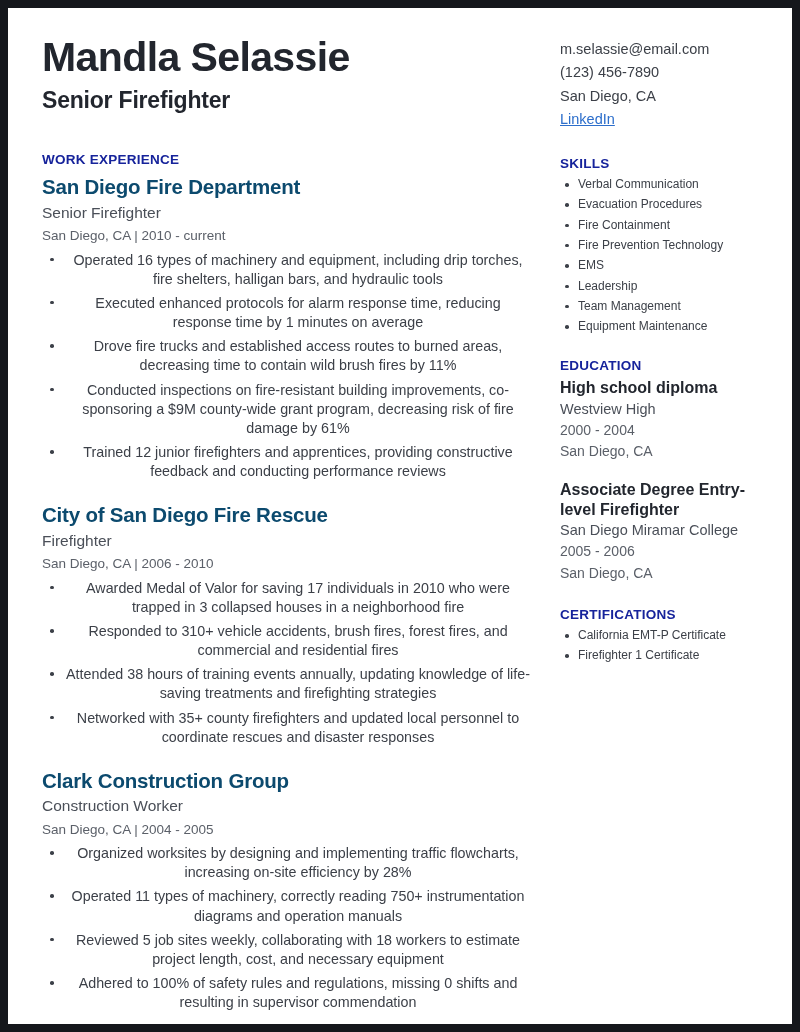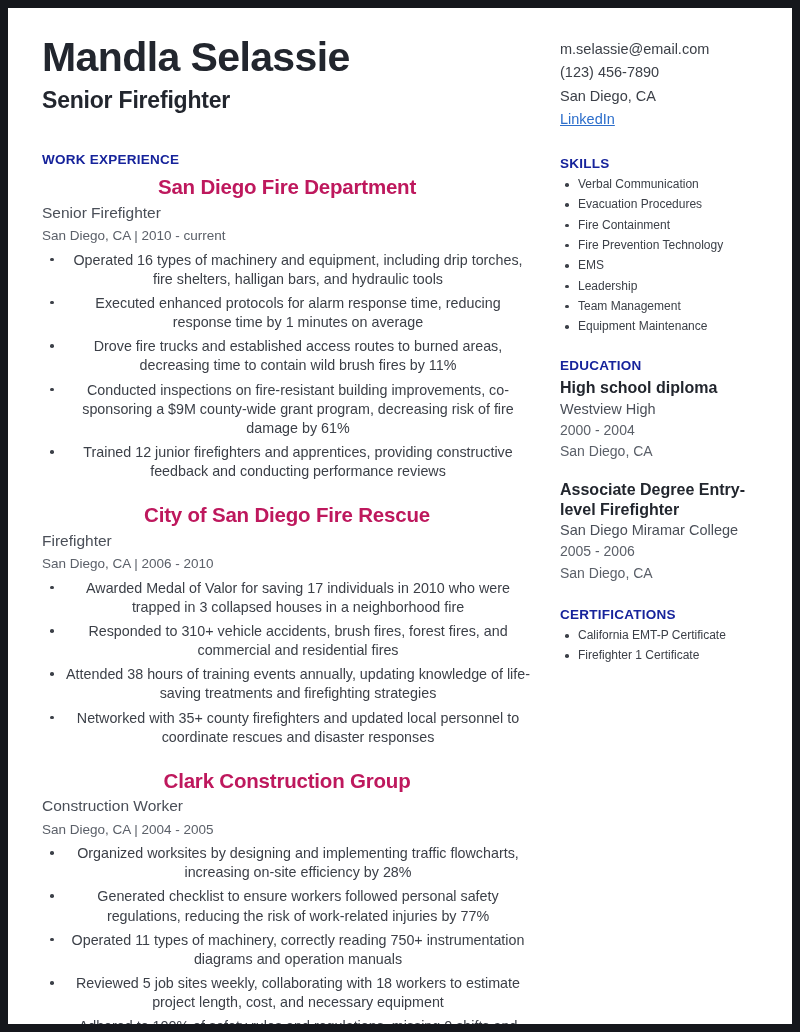--- a/index.html
+++ b/index.html
@@ -72,24 +72,23 @@
   .col-left .section-head { margin-top: 38px; margin-bottom: 7px; }
   .col-right .section-head { margin-bottom: 5px; }
 
   
   .entry { margin-bottom: 2px; }
   .entry + .entry { margin-top: 21px; }
 
   .company {
     font-size: 20.5px;
     font-weight: 700;
-    color: #be185d;
+    color: #0c4a6e;
     letter-spacing: -0.2px;
     line-height: 1.25;
-    text-align: center;
   }
   .role {
     font-size: 15.5px;
     color: #4a4f58;
     margin-top: 3px;
     line-height: 1.3;
   }
   .meta {
     font-size: 13.5px;
     color: #5b6069;
@@ -204,21 +203,20 @@
             <li>Networked with 35+ county firefighters and updated local personnel to coordinate rescues and disaster responses</li>
           </ul>
         </div>
 
         <div class="entry">
           <div class="company">Clark Construction Group</div>
           <div class="role">Construction Worker</div>
           <div class="meta">San Diego, CA  |  2004 - 2005</div>
           <ul class="bullets">
             <li>Organized worksites by designing and implementing traffic flowcharts, increasing on-site efficiency by 28%</li>
-            <li>Generated checklist to ensure workers followed personal safety regulations, reducing the risk of work-related injuries by 77%</li>
             <li>Operated 11 types of machinery, correctly reading 750+ instrumentation diagrams and operation manuals</li>
             <li>Reviewed 5 job sites weekly, collaborating with 18 workers to estimate project length, cost, and necessary equipment</li>
             <li>Adhered to 100% of safety rules and regulations, missing 0 shifts and resulting in supervisor commendation</li>
           </ul>
         </div>
 
       </div>
     </div>
 
     <div class="col-right">

